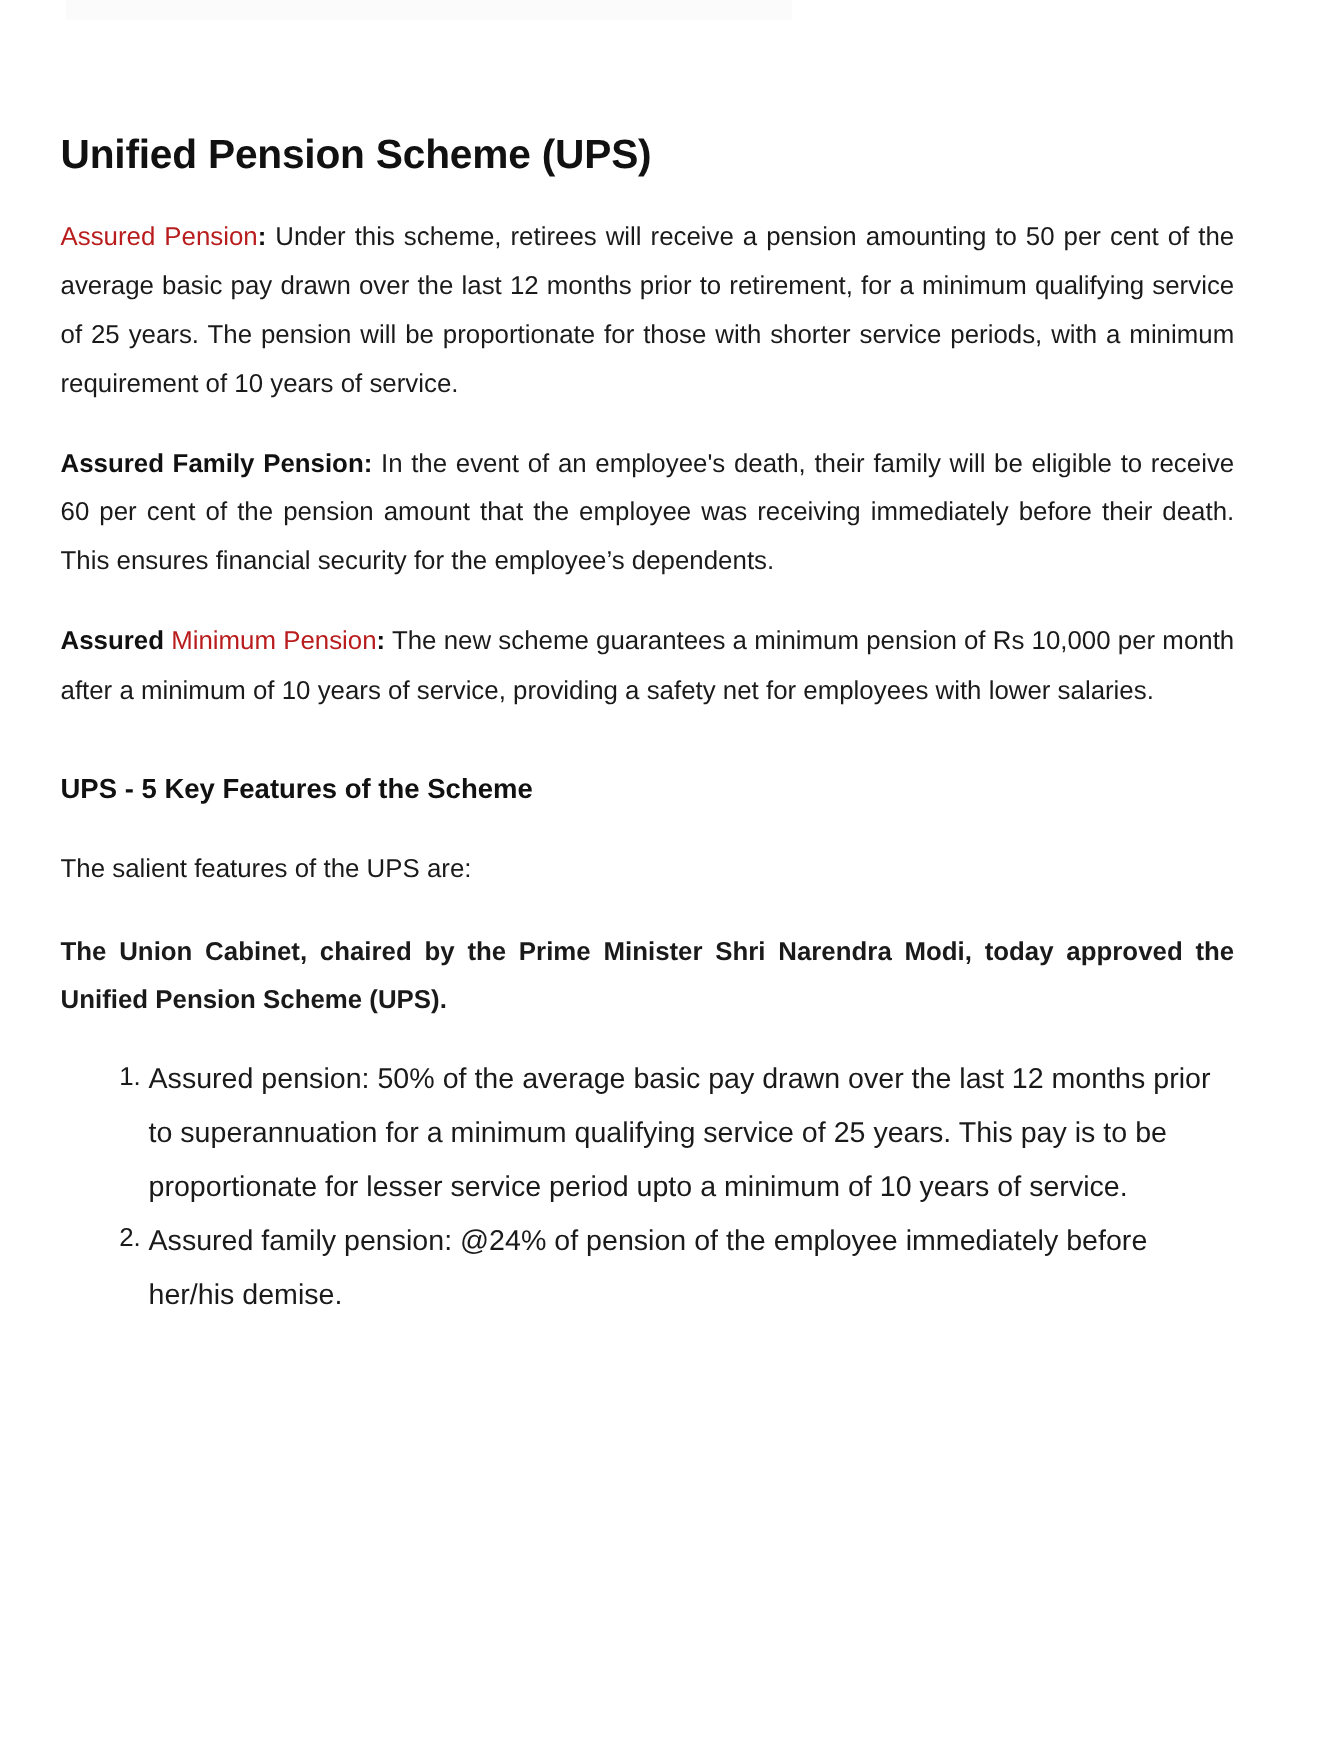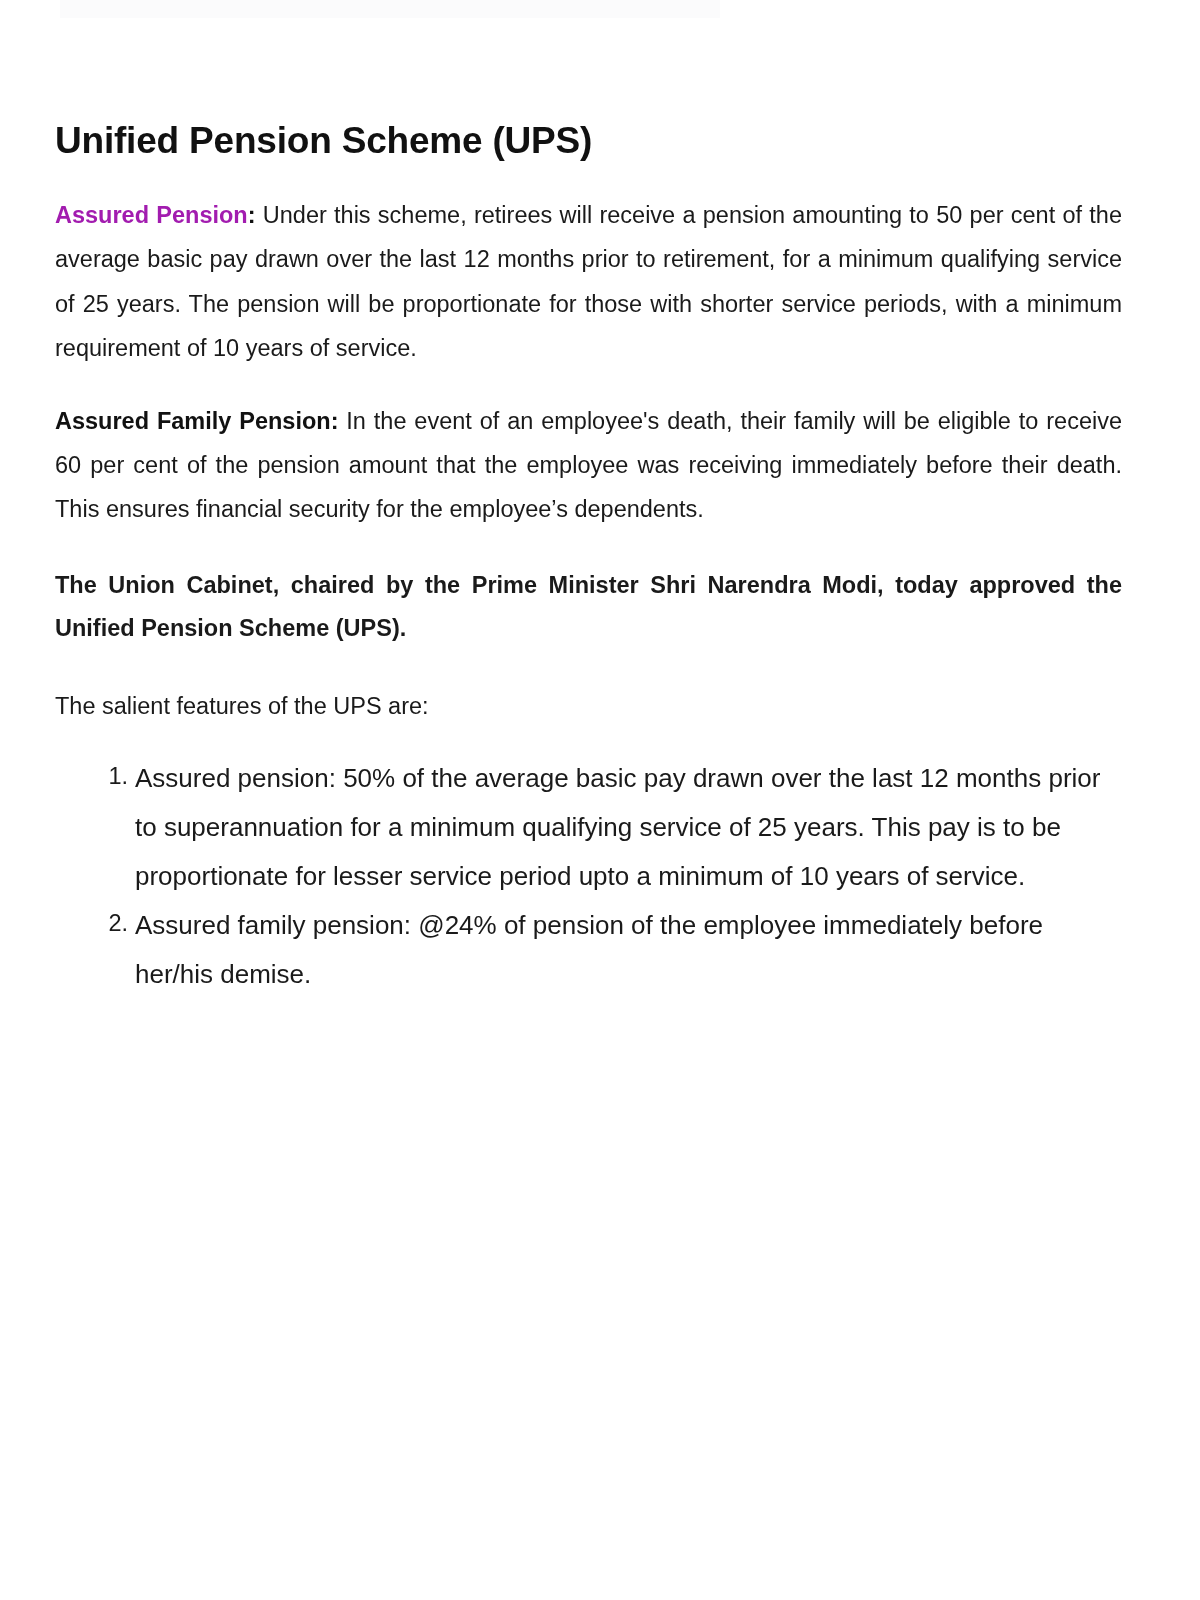--- a/index.html
+++ b/index.html
@@ -79,22 +79,22 @@
     padding-top: 33px;
     line-height: 1.82;
   }
 
   p.body.plain-left {
     text-align: left;
     padding-top: 34px;
   }
 
   .lead-blue {
-    font-weight: bold;
-    color: #a21caf;
+    font-weight: normal;
+    color: #b91c1c;
   }
 
   .lead-black {
     font-weight: bold;
     color: #111111;
   }
 
   ol.features {
     margin: 0;
     padding: 26px 0 0 0;
@@ -136,25 +136,29 @@
 
 
     <p class="body">
       <span class="lead-black"></span><span class="lead-blue">Assured Pension</span><span class="lead-black">:</span><span> Under this scheme, retirees will receive a pension amounting to 50 per cent of the average basic pay drawn over the last 12 months prior to retirement, for a minimum qualifying service of 25 years. The pension will be proportionate for those with shorter service periods, with a minimum requirement of 10 years of service.</span>
     </p>
 
     <p class="body">
       <span class="lead-black">Assured Family Pension:</span><span class="lead-blue"></span><span class="lead-black"></span><span> In the event of an employee's death, their family will be eligible to receive 60 per cent of the pension amount that the employee was receiving immediately before their death. This ensures financial security for the employee’s dependents.</span>
     </p>
 
+    <p class="body">
+      <span class="lead-black">Assured </span><span class="lead-blue">Minimum Pension</span><span class="lead-black">:</span><span> The new scheme guarantees a minimum pension of Rs 10,000 per month after a minimum of 10 years of service, providing a safety net for employees with lower salaries.</span>
+    </p>
 
+    <h2 class="section-heading spaced-top">UPS - 5 Key Features of the Scheme</h2>
+
+    <p class="body plain-left">The salient features of the UPS are:</p>
 
     <p class="body bold-block">The Union Cabinet, chaired by the Prime Minister Shri Narendra Modi, today approved the Unified Pension Scheme (UPS).</p>
-
-    <p class="body plain-left">The salient features of the UPS are:</p>
 
     <ol class="features">
       <li>Assured pension: 50% of the average basic pay drawn over the last 12 months prior to superannuation for a minimum qualifying service of 25 years. This pay is to be proportionate for lesser service period upto a minimum of 10 years of service.</li>
       <li>Assured family pension: @24% of pension of the employee immediately before her/his demise.</li>
     </ol>
 
   </div>
 </div>
 
 </body></html>

